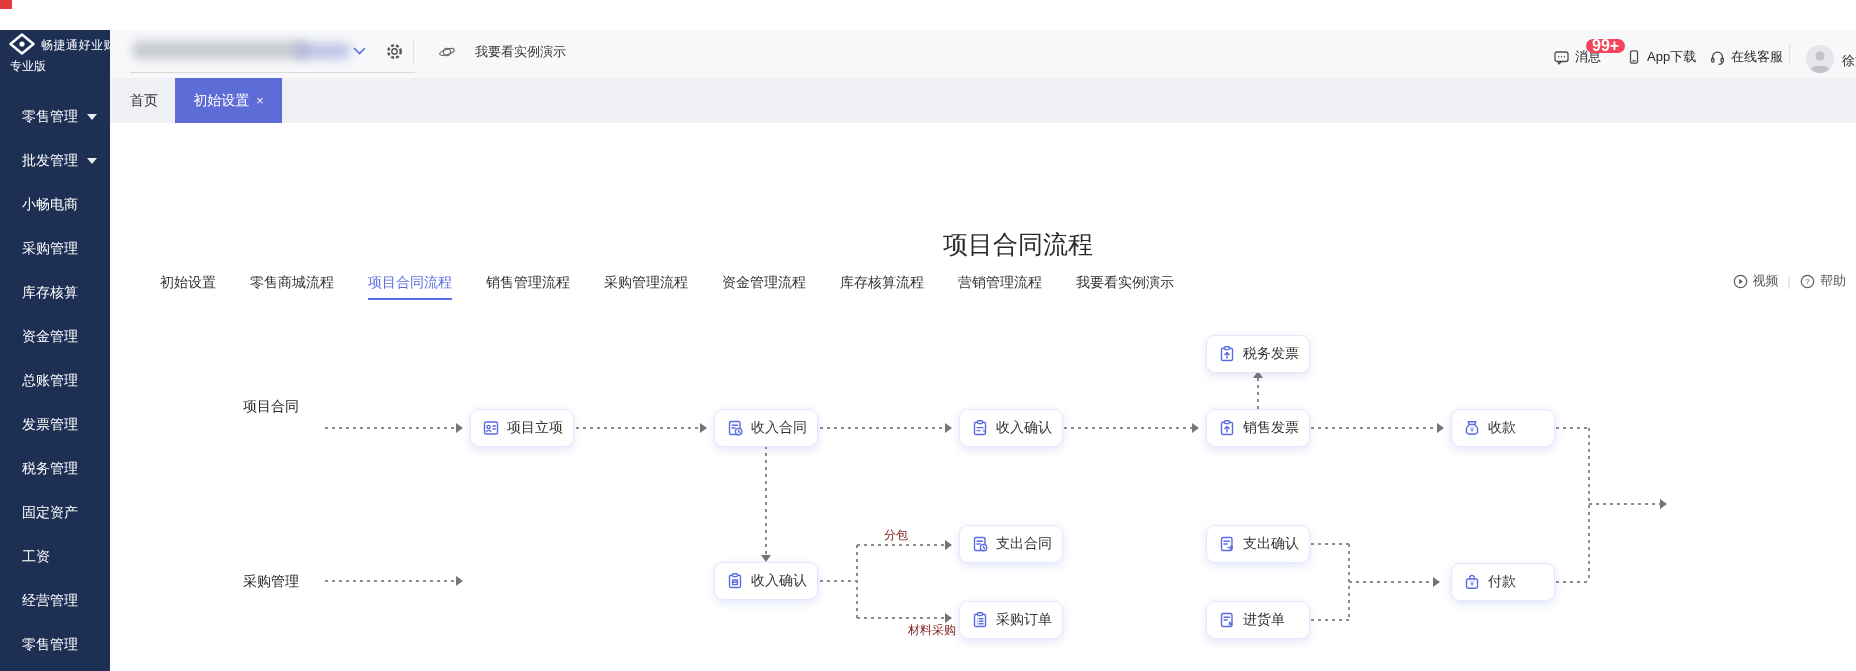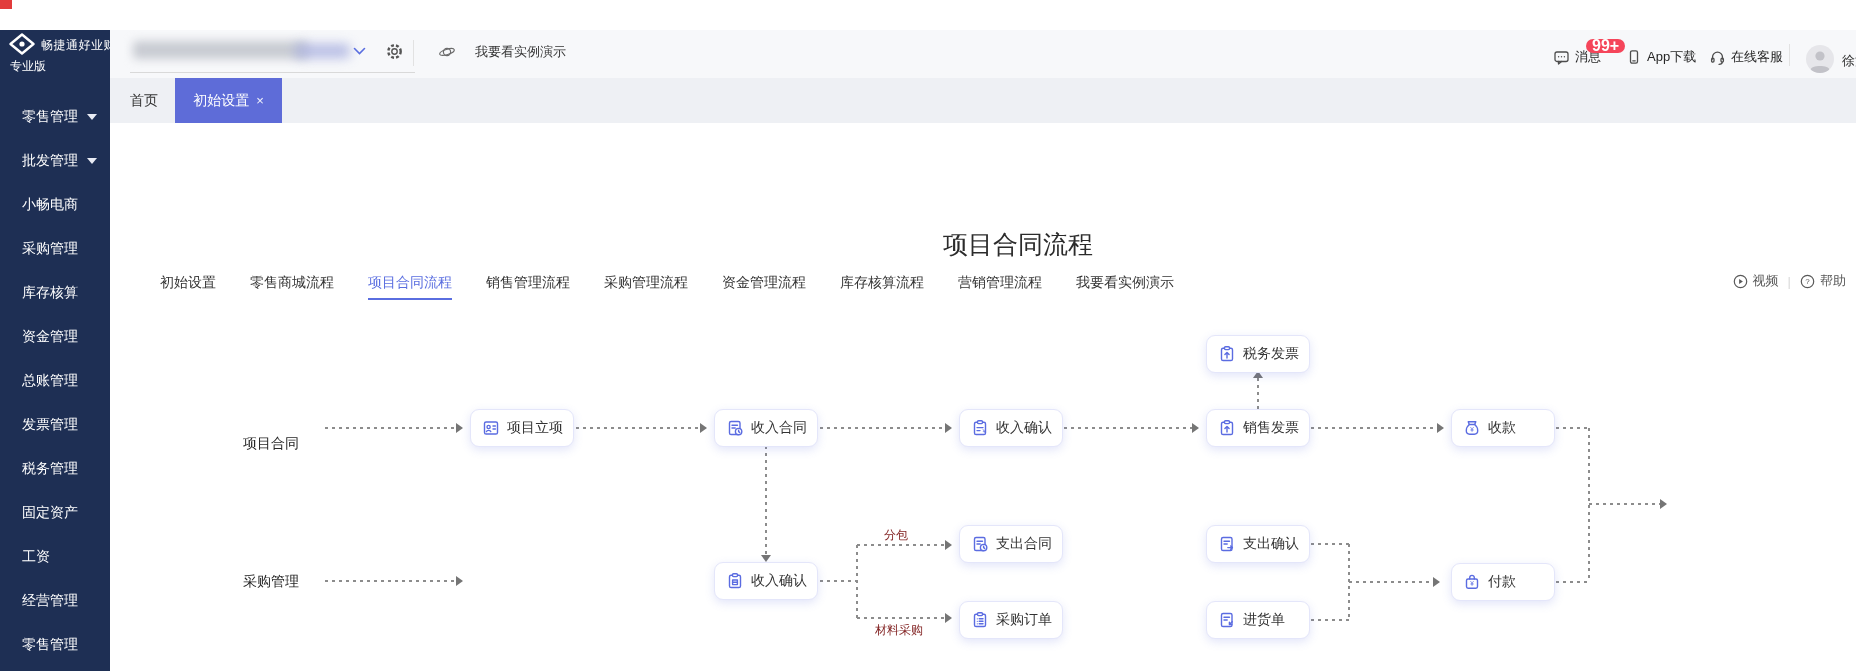--- a/index.html
+++ b/index.html
@@ -199,21 +199,21 @@
               <circle cx="7.5" cy="7.5" r="6.2"></circle>
               <text x="7.5" y="10.4" font-size="8" fill="#595959" stroke="none" text-anchor="middle">?</text>
             </svg>
         </span>
         <span>帮助</span>
       </span>
     </div>
   </div>
 
   <div class="flow-title">项目合同流程</div>
-  <div class="lane-label" style="left:243px;top:435px">项目合同</div>
+  <div class="lane-label" style="left:243px;top:398px">项目合同</div>
   <div class="lane-label" style="left:243px;top:573px">采购管理</div>
 
   <div class="hline" style="left:325px;top:427px;width:130px"></div>
   <div class="arr r" style="left:456px;top:423px"></div>
   <div class="hline" style="left:576px;top:427px;width:124px"></div>
   <div class="arr r" style="left:700px;top:423px"></div>
   <div class="hline" style="left:820px;top:427px;width:125px"></div>
   <div class="arr r" style="left:945px;top:423px"></div>
   <div class="hline" style="left:1064px;top:427px;width:128px"></div>
   <div class="arr r" style="left:1192px;top:423px"></div>
@@ -237,21 +237,21 @@
 
   <div class="vline" style="left:1257px;top:378px;height:31px"></div>
   <div class="arr u" style="left:1253px;top:371px"></div>
   <div class="vline" style="left:765px;top:446px;height:109px"></div>
   <div class="arr d" style="left:761px;top:555px"></div>
   <div class="vline" style="left:856px;top:545px;height:73px"></div>
   <div class="vline" style="left:1348px;top:544px;height:76px"></div>
   <div class="vline" style="left:1588px;top:428px;height:154px"></div>
 
   <div class="branch-label" style="left:884px;top:527px">分包</div>
-  <div class="branch-label" style="left:875px;top:622px">材料采购</div>
+  <div class="branch-label" style="left:908px;top:622px">材料采购</div>
 
   <div class="node" style="left:470px;top:409px">
     <span>
       <svg width="18" height="18" viewBox="0 0 18 18" fill="none" stroke="#5b6ce1" stroke-width="1.4" stroke-linecap="round" stroke-linejoin="round">
         <rect x="2.5" y="3" width="13" height="12" rx="1.6"></rect>
           <circle cx="6.6" cy="8" r="1.6"></circle>
           <path d="M4.4 12.6c.5-1.7 4-1.7 4.4 0"></path>
           <path d="M11 7h2.4M11 10h2.4"></path>
       </svg>
     </span>

